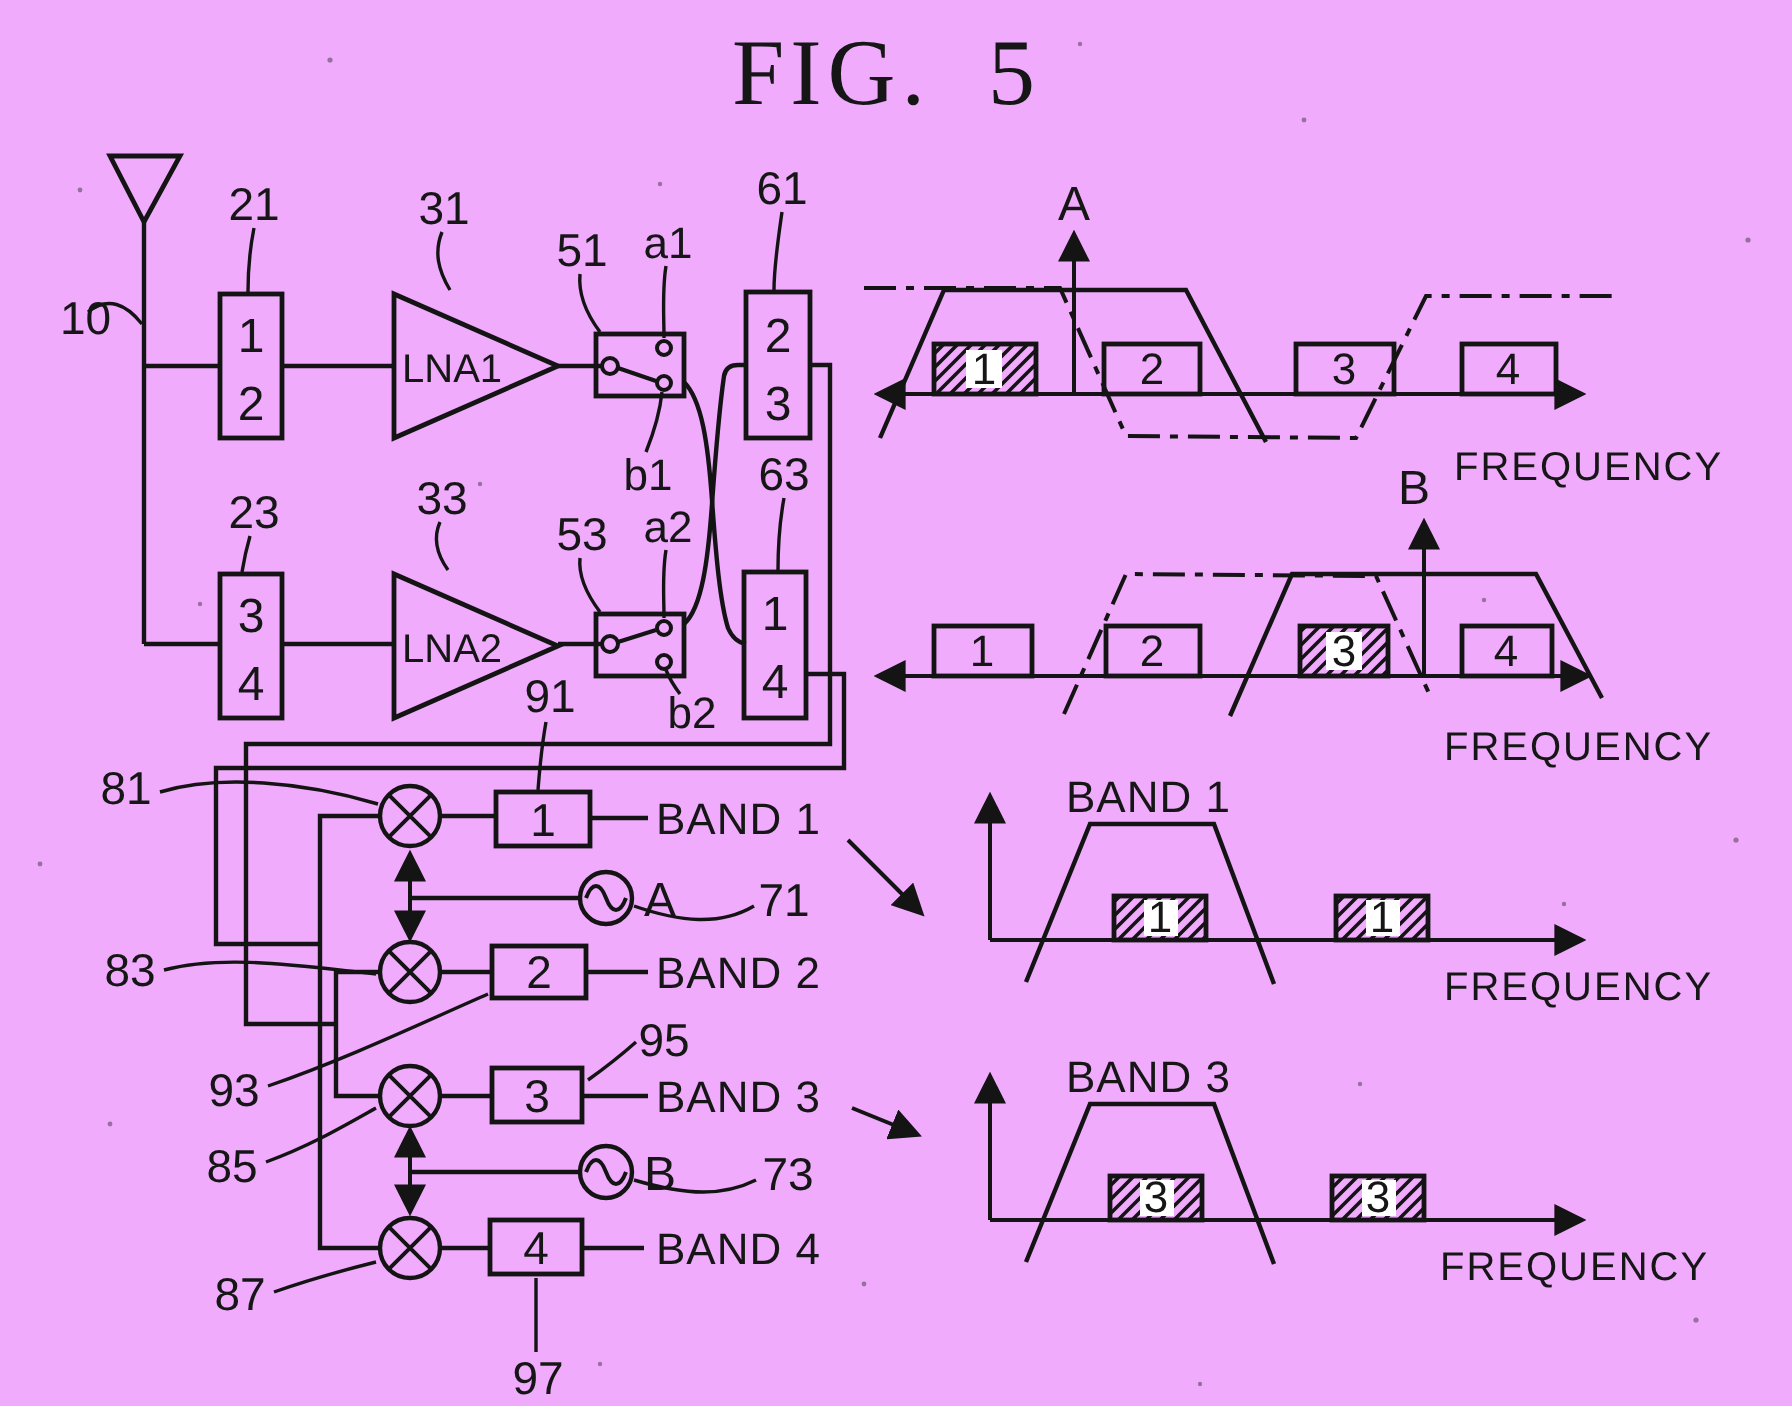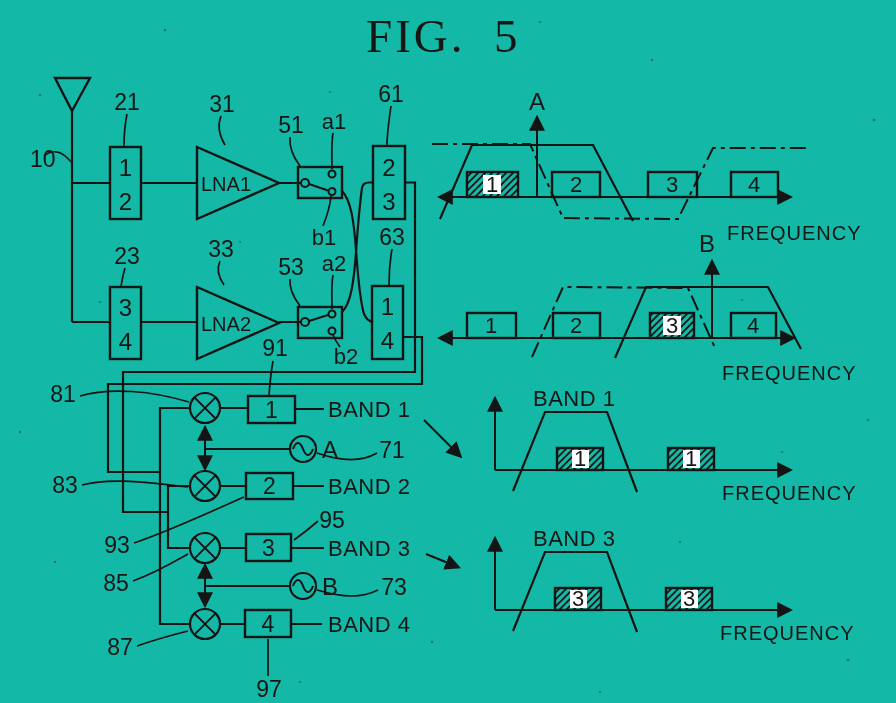--- a/index.html
+++ b/index.html
@@ -1,16 +1,16 @@
 <!DOCTYPE html>
 <html><head>
 <meta charset="utf-8">
 <style>
   html,body{margin:0;padding:0;background:#ffffff;}
-  .page{position:relative;width:896px;height:703px;background:#14b8a6;overflow:hidden;}
+  .page{position:relative;width:896px;height:703px;background:#f0abfc;overflow:hidden;}
   svg{display:block;}
   .ink{stroke:#141414;fill:none;}
   .w22{stroke-width:2.2;}
   .w24{stroke-width:2.4;}
   .w20{stroke-width:2.0;}
   .lead{stroke:#141414;fill:none;stroke-width:1.7;}
   text{fill:#161616;font-family:"Liberation Sans","DejaVu Sans",sans-serif;}
   .ref{font-size:23px;}
   .contact{font-size:22px;}
   .boxnum{font-size:24px;}

